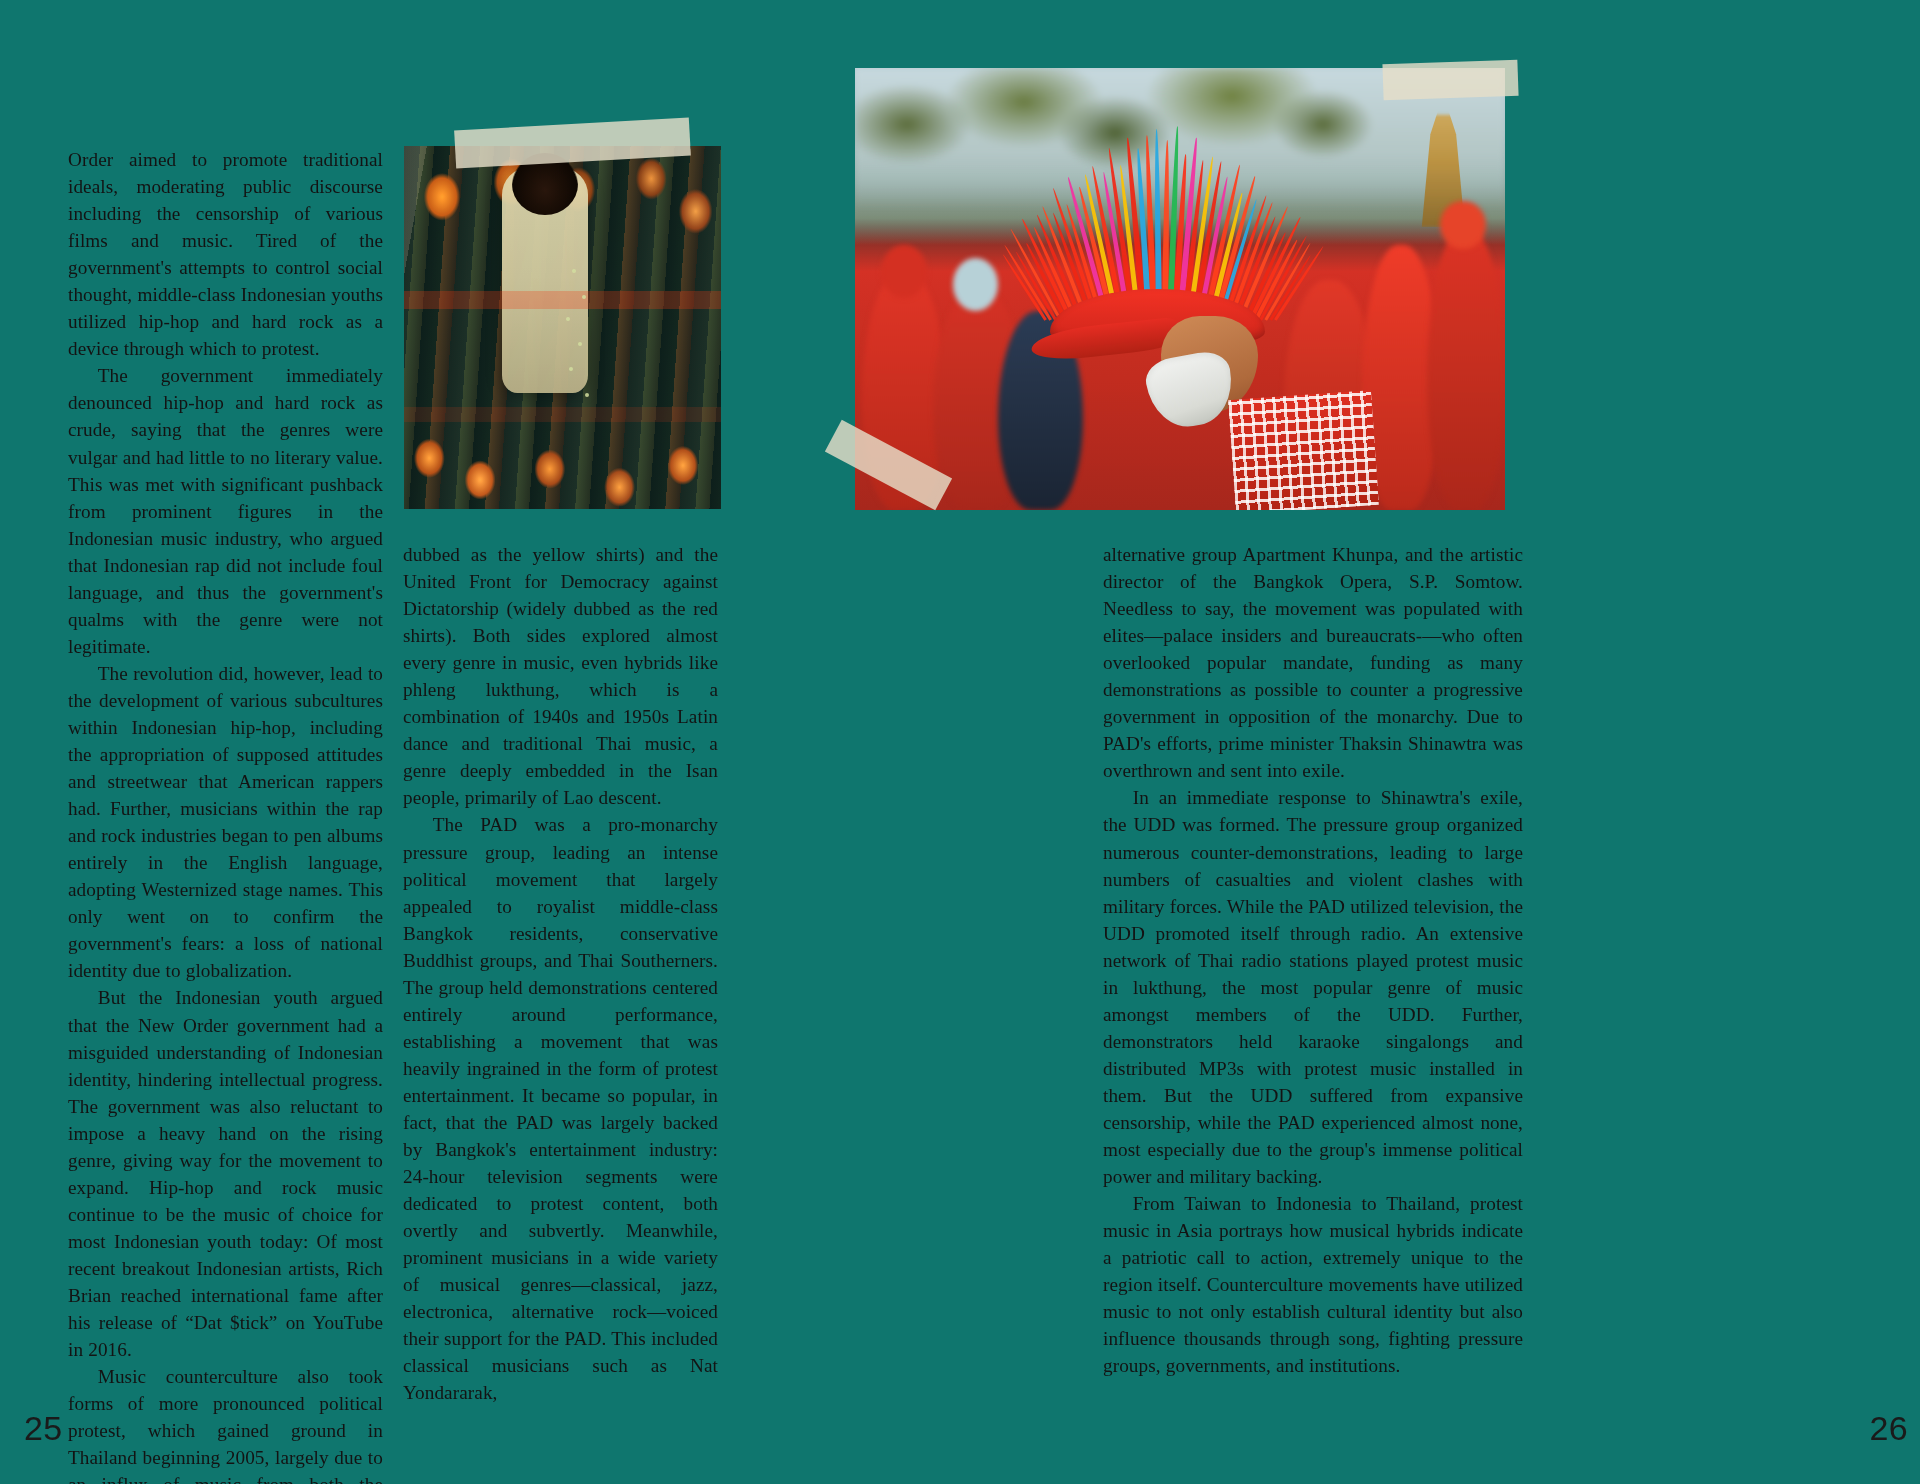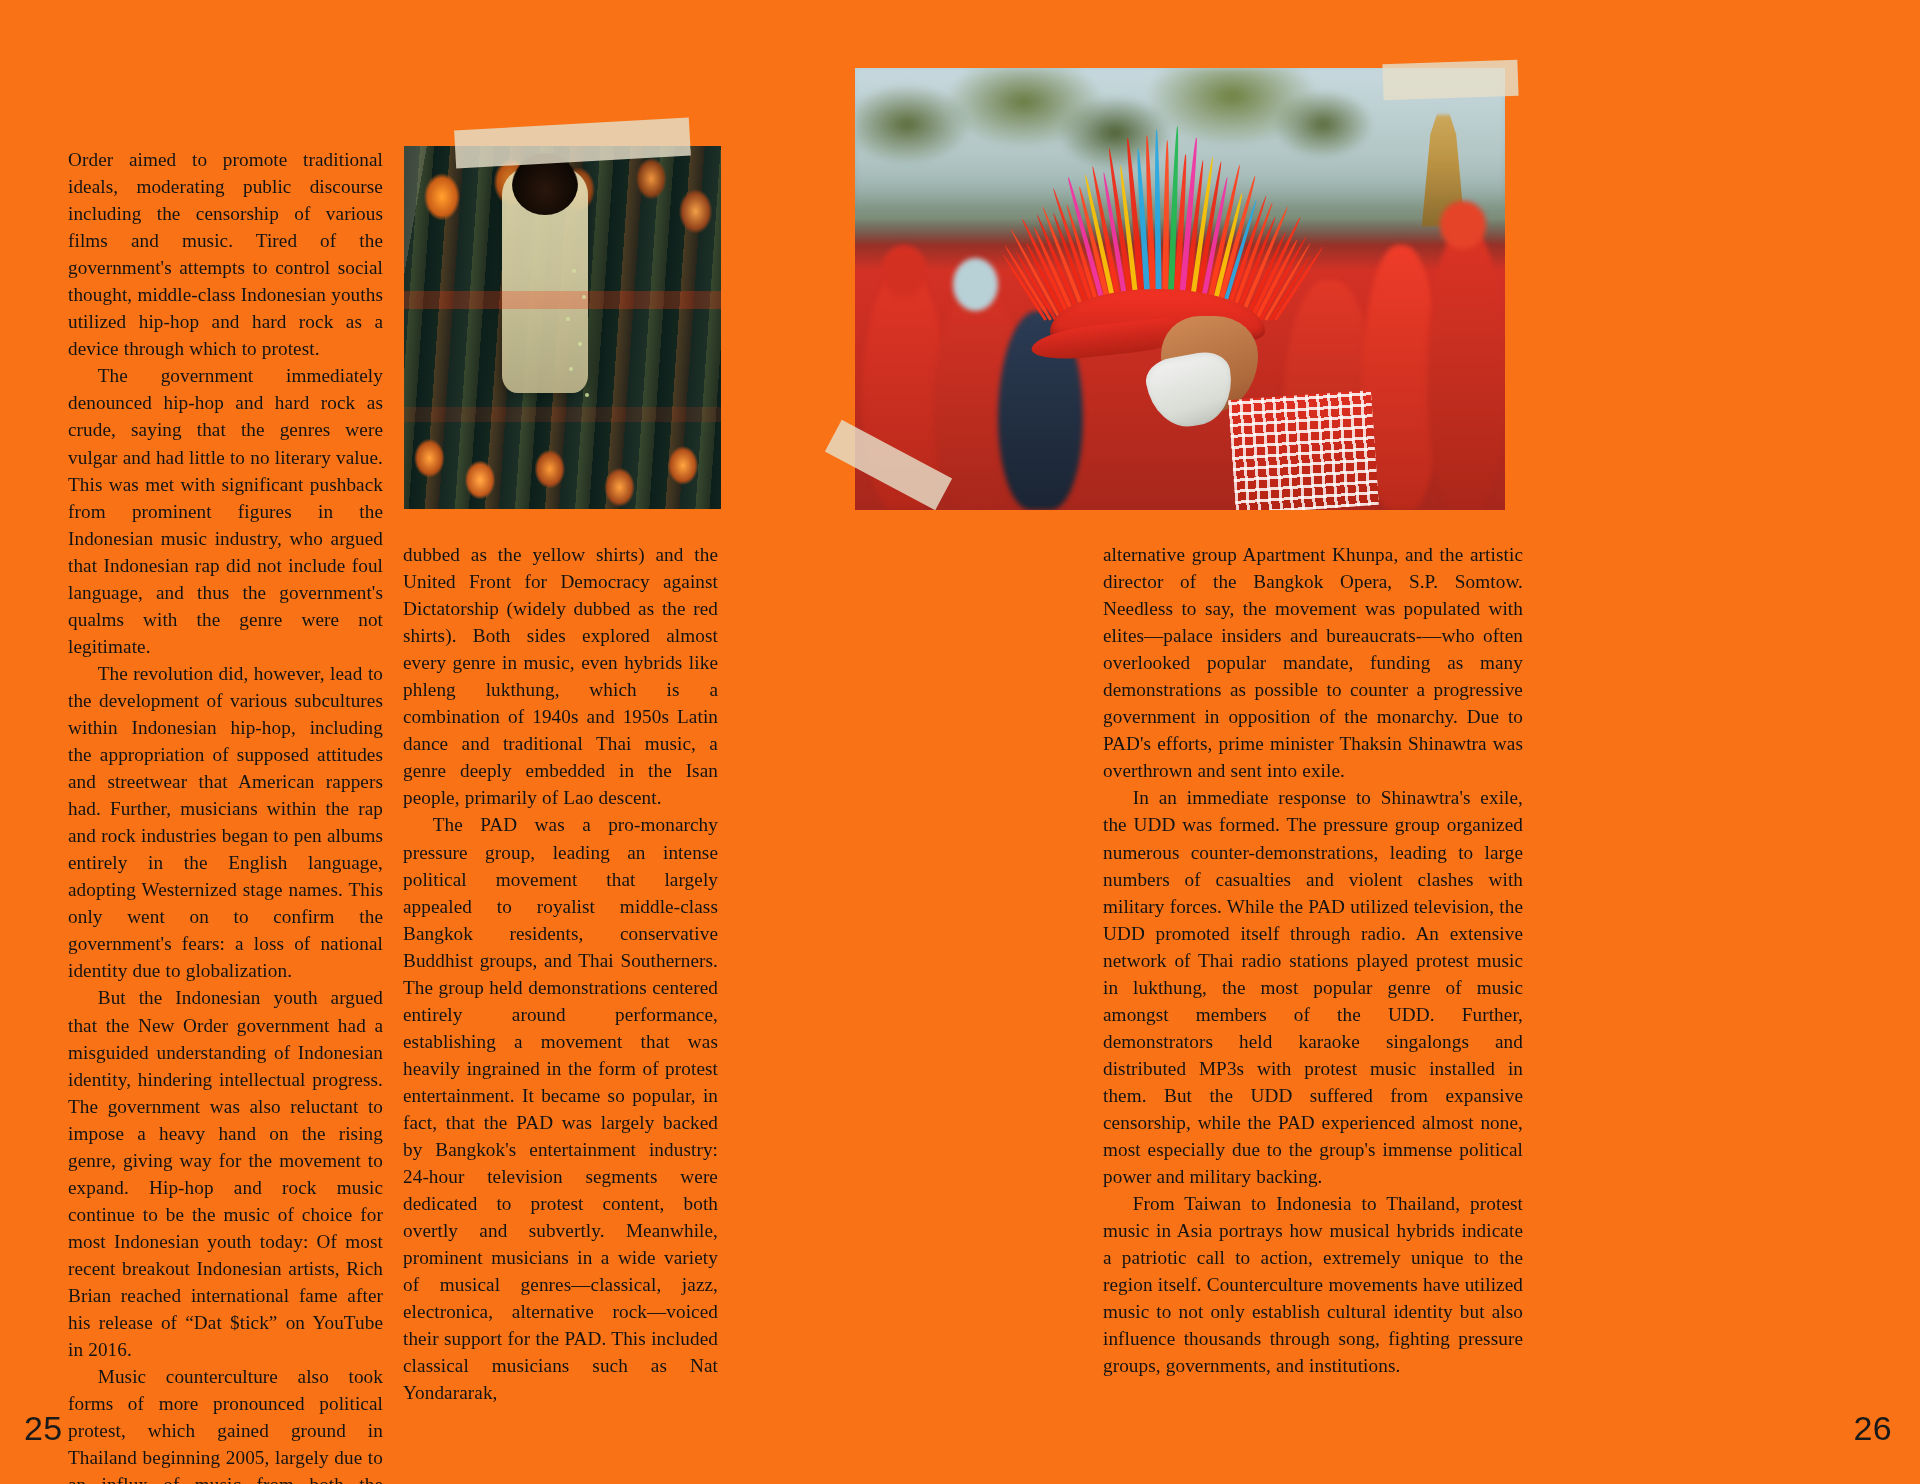--- a/index.html
+++ b/index.html
@@ -20,21 +20,21 @@
   .spread {
     position: absolute;
     inset: 0;
     display: block;
   }
   .page {
     position: absolute;
     top: 0;
     width: 960px;
     height: 1484px;
-    background: #f97316;
+    background: #0f766e;
   }
   .page-left  { left: 0; }
   .page-right { left: 960px; }
 
   
   .col {
     position: absolute;
     font-size: 19.2px;
     line-height: 27.05px;
     text-align: justify;
@@ -254,21 +254,21 @@
   
   .folio {
     position: absolute;
     bottom: 36px;
     font-family: "Liberation Sans", "DejaVu Sans", sans-serif;
     font-size: 34px;
     color: #1a1a1a;
     letter-spacing: 0.01em;
   }
   #folio-left  { left: 24px; }
-  #folio-right { right: 28px; }
+  #folio-right { right: 12px; }
 </style>
 </head>
 <body>
 
 <div class="spread">
 
   <div class="page page-left">
 
     <div class="photo" id="collage">
       <div class="collage-canvas">

